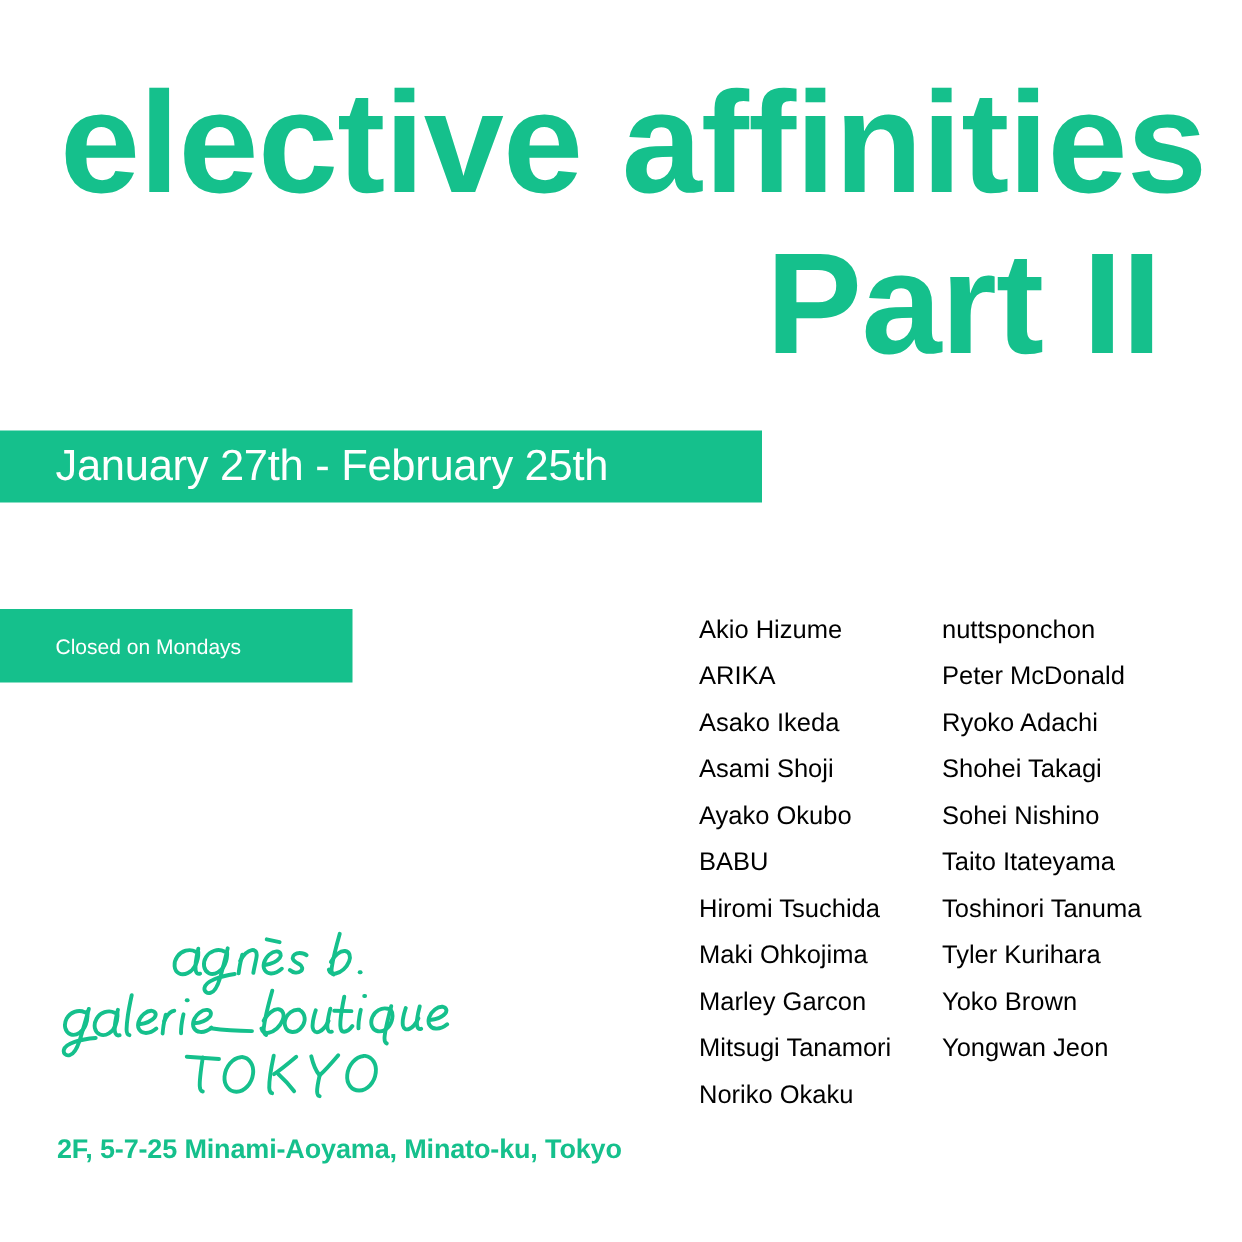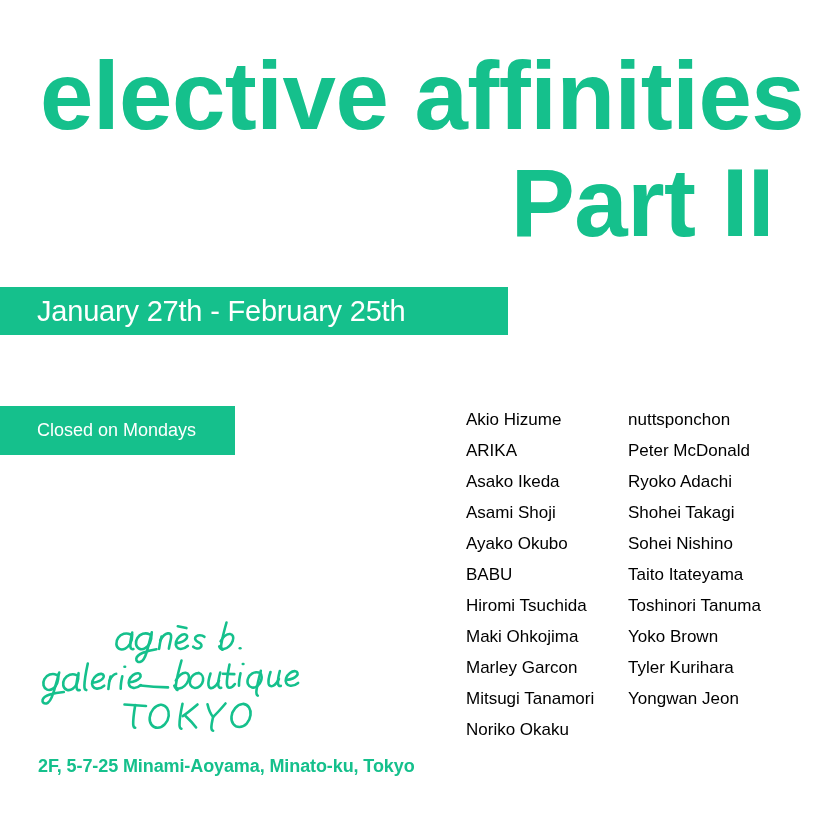--- a/index.html
+++ b/index.html
@@ -74,21 +74,21 @@
     height: 51px;
     padding-left: 37px;
     font-size: 31px;
     letter-spacing: -0.2px;
   }
   .banner-closed {
     top: 406px;
     width: 235px;
     height: 49px;
     padding-left: 37px;
-    font-size: 18px;
+    font-size: 14px;
   }
 
   
   .artists {
     position: absolute;
     left: 466px;
     top: 404px;
     display: flex;
     gap: 0px;
   }
@@ -165,22 +165,22 @@
       <div class="artist-name">Noriko Okaku</div>
     </div>
     <div class="artist-col artist-col-2">
       <div class="artist-name">nuttsponchon</div>
       <div class="artist-name">Peter McDonald</div>
       <div class="artist-name">Ryoko Adachi</div>
       <div class="artist-name">Shohei Takagi</div>
       <div class="artist-name">Sohei Nishino</div>
       <div class="artist-name">Taito Itateyama</div>
       <div class="artist-name">Toshinori Tanuma</div>
+      <div class="artist-name">Tyler Kurihara</div>
       <div class="artist-name">Yoko Brown</div>
-      <div class="artist-name">Tyler Kurihara</div>
       <div class="artist-name">Yongwan Jeon</div>
     </div>
   </div>
 
   <div class="logo">
     <svg viewBox="0 0 280 125" xmlns="http://www.w3.org/2000/svg">
       <g fill="none" stroke="#15c08c" stroke-width="2.6" stroke-linecap="round" stroke-linejoin="round">
 
         <path d="M100.5 26.5c-4.2-2.3-9.6-0.6-12.3 3.2c-2.8 3.9-2.4 9.3 1.1 11.2c3.6 1.9 8.6-0.9 10.9-5.2c1.6-3 2.1-6.3 2-9.1"></path>
         <path d="M102.2 24.5c-1.3 5.6-2.3 11-1.8 14.2c0.3 1.9 1.4 2.9 3 2.4"></path>

